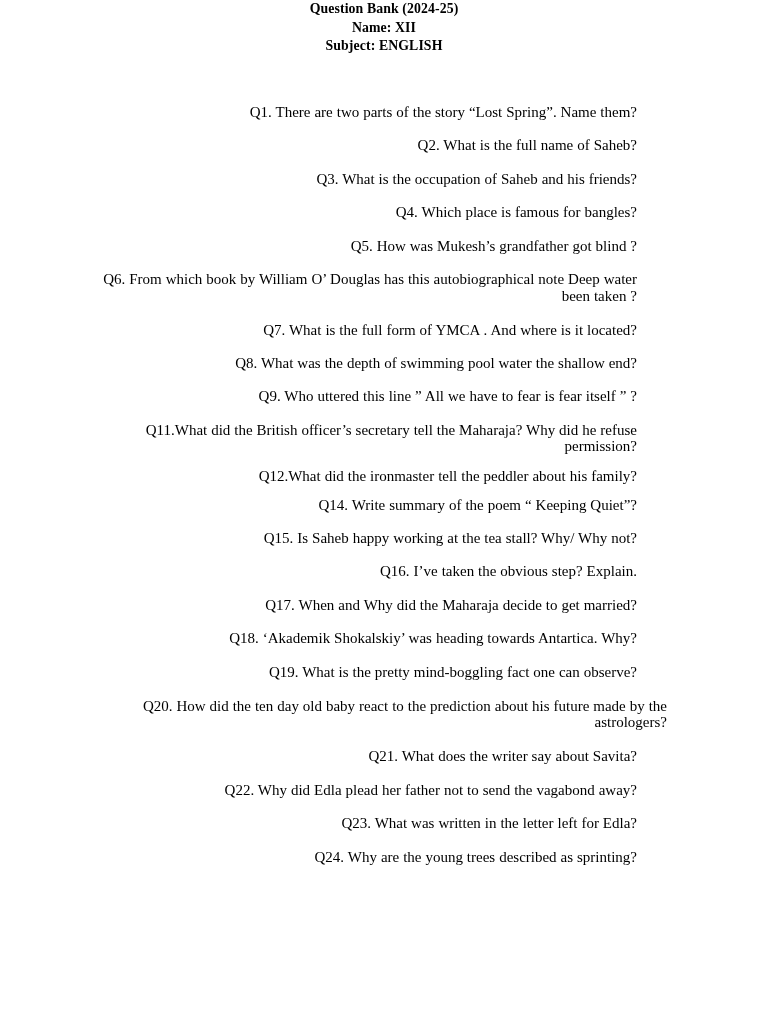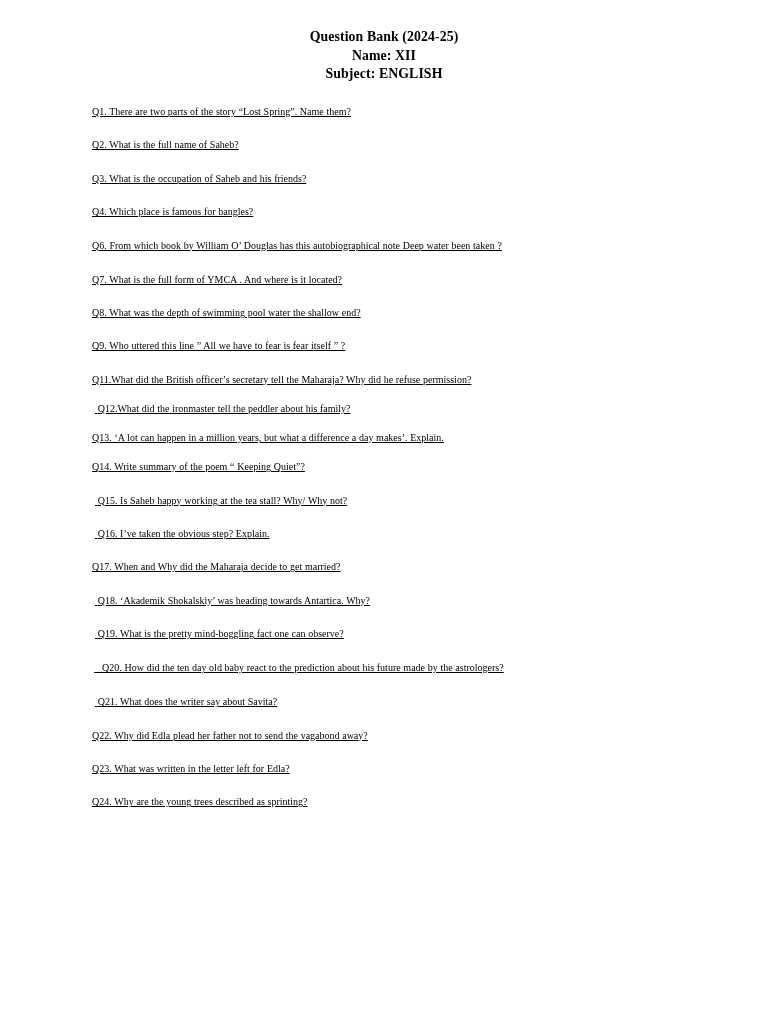--- a/index.html
+++ b/index.html
@@ -15,49 +15,48 @@
     margin: 0 auto;
     overflow: hidden;
     font-family: "Liberation Serif", "DejaVu Serif", serif;
     color: #000000;
     -webkit-font-smoothing: antialiased;
   }
 
   
   .doc-header {
     position: absolute;
-    top: 28px;
+    top: 0;
     left: 0;
     width: 768px;
     text-align: center;
   }
   .doc-header .hline {
     font-size: 13.8px;
     font-weight: bold;
     line-height: 18.5px;
     letter-spacing: 0.1px;
     white-space: pre;
   }
 
   
   .questions {
     position: absolute;
     top: 104px;
     left: 0;
     width: 768px;
   }
   .q {
-    font-size: 10px;
+    font-size: 15px;
     line-height: 16.6px;
     margin: 0 0 16.8px 0;
     padding: 0;
-    text-align: left;
+    text-align: right;
     white-space: pre-wrap;
     word-spacing: 0.2px;
-    text-decoration: underline;
   }
   
   .ind-a { margin-left: 92px;  width: 545px; }  
   .ind-b { margin-left: 95px;  width: 542px; }  
   .ind-c { margin-left: 64px;  width: 573px; padding-left: 30px; text-indent: -0px; }
 
   
   .gap-sm { margin-bottom: 12.5px; }
   .gap-lg { margin-bottom: 17.5px; }
 </style>
@@ -70,27 +69,27 @@
     <div class="hline">Question Bank (2024-25)</div>
     <div class="hline">Name: XII</div>
     <div class="hline">Subject: ENGLISH</div>
   </div>
 
   <div class="questions">
     <p class="q ind-a">Q1. There are two parts of the story “Lost Spring”. Name them?</p>
     <p class="q ind-a">Q2. What is the full name of Saheb?</p>
     <p class="q ind-a">Q3. What is the occupation of Saheb and his friends?</p>
     <p class="q ind-a">Q4. Which place is famous for bangles?</p>
+    <p class="q ind-a">Q5. How was Mukesh’s grandfather got blind ?</p>
     <p class="q ind-a gap-lg">Q6. From which book by William O’ Douglas has this autobiographical note Deep water been taken ?</p>
     <p class="q ind-a">Q7. What is the full form of YMCA . And where is it located?</p>
     <p class="q ind-a">Q8. What was the depth of swimming pool water the shallow end?</p>
     <p class="q ind-a">Q9. Who uttered this line ” All we have to fear is fear itself ” ?</p>
     <p class="q ind-a gap-sm">Q11.What did the British officer’s secretary tell the Maharaja? Why did he refuse permission?</p>
     <p class="q ind-b gap-sm"> Q12.What did the ironmaster tell the peddler about his family?</p>
-    <p class="q ind-a gap-sm">Q13. ‘A lot can happen in a million years, but what a difference a day makes’. Explain.</p>
     <p class="q ind-a">Q14. Write summary of the poem “ Keeping Quiet”?</p>
     <p class="q ind-b"> Q15. Is Saheb happy working at the tea stall? Why/ Why not?</p>
     <p class="q ind-b"> Q16. I’ve taken the obvious step? Explain.</p>
     <p class="q ind-a">Q17. When and Why did the Maharaja decide to get married?</p>
     <p class="q ind-b"> Q18. ‘Akademik Shokalskiy’ was heading towards Antartica. Why?</p>
     <p class="q ind-b gap-lg"> Q19. What is the pretty mind-boggling fact one can observe?</p>
     <p class="q ind-c gap-lg">   Q20. How did the ten day old baby react to the prediction about his future made by the astrologers?</p>
     <p class="q ind-b"> Q21. What does the writer say about Savita?</p>
     <p class="q ind-a">Q22. Why did Edla plead her father not to send the vagabond away?</p>
     <p class="q ind-a">Q23. What was written in the letter left for Edla?</p>

